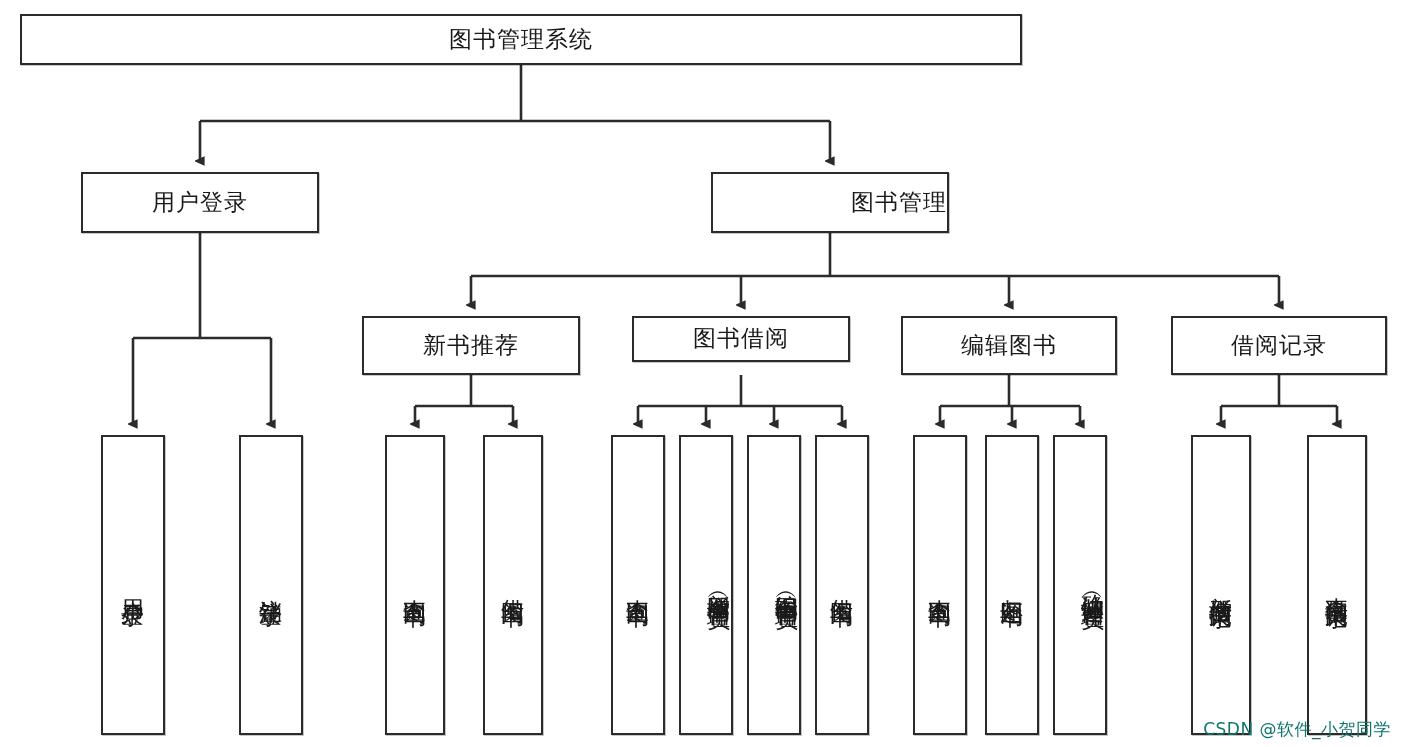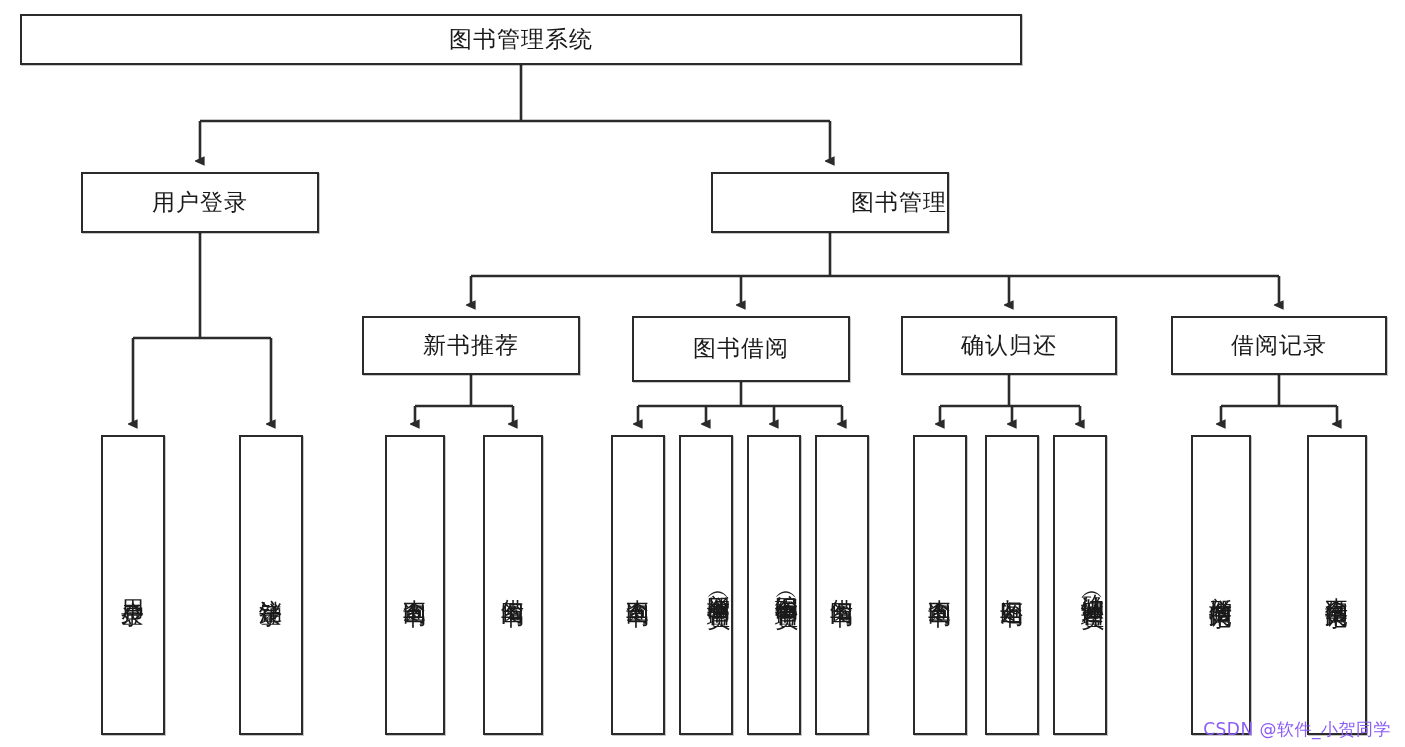--- a/index.html
+++ b/index.html
@@ -53,21 +53,21 @@
   }
   .node-label {
     display: block;
     white-space: nowrap;
   }
   #watermark {
     position: absolute;
     right: 14px;
     bottom: 6px;
     font-size: 17px;
-    color: #8b5cf6;
+    color: #0f766e;
     letter-spacing: 0.5px;
     white-space: nowrap;
   }
 </style>
 </head>
 <body>
 
 <div id="canvas">
   <svg id="wires" viewBox="0 0 1405 747">
     <defs>
@@ -118,25 +118,25 @@
       </div>
       <div class="node h" style="left: 81px; top: 172px; width: 238px; height: 61px;">
         <span class="node-label">用户登录</span>
       </div>
       <div class="node h" style="left: 711px; top: 172px; width: 238px; height: 61px; justify-content: flex-end;">
         <span class="node-label">图书管理</span>
       </div>
       <div class="node h" style="left: 362px; top: 316px; width: 218px; height: 59px; justify-content: center;">
         <span class="node-label">新书推荐</span>
       </div>
-      <div class="node h" style="left: 632px; top: 316px; width: 218px; height: 66px;">
+      <div class="node h" style="left: 632px; top: 316px; width: 218px; height: 46px;">
         <span class="node-label">图书借阅</span>
       </div>
       <div class="node h" style="left: 901px; top: 316px; width: 216px; height: 59px;">
-        <span class="node-label">确认归还</span>
+        <span class="node-label">编辑图书</span>
       </div>
       <div class="node h" style="left: 1171px; top: 316px; width: 216px; height: 59px; text-align: right;">
         <span class="node-label">借阅记录</span>
       </div>
       <div class="node v" style="left: 101px; top: 435px; width: 64px; height: 300px;">
         <span class="node-label">用户登录</span>
       </div>
       <div class="node v" style="left: 239px; top: 435px; width: 64px; height: 300px;">
         <span class="node-label">注销登录</span>
       </div>

